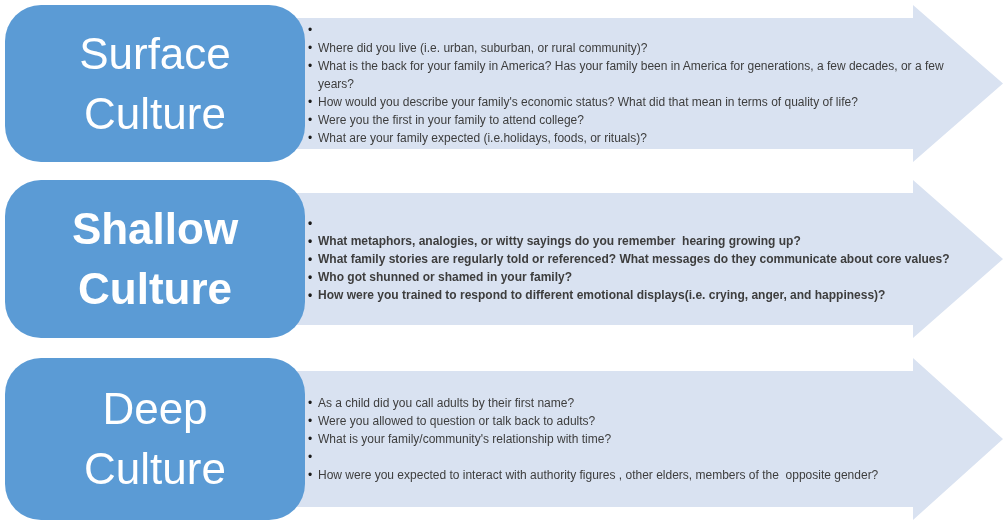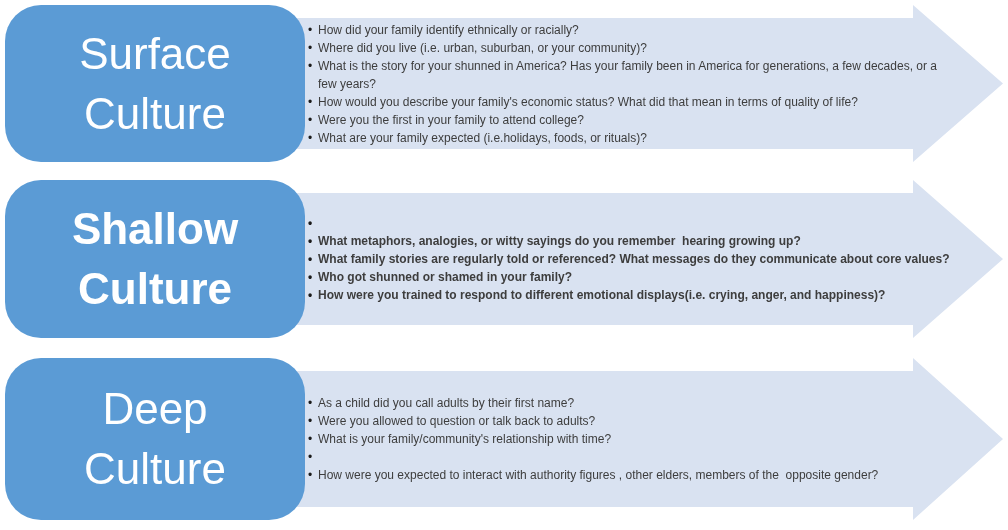--- a/index.html
+++ b/index.html
@@ -49,29 +49,28 @@
 
   <div class="row row-1">
     <div class="arrow"></div>
     <div class="box">
       <span>Surface</span>
       <span>Culture</span>
     </div>
     <div class="bullets">
       <div class="bullet">
           <span class="marker">•</span>
-          <span class="btext">How did your family identify ethnically or racially?</span>
         </div>
       <div class="bullet">
           <span class="marker">•</span>
-          <span class="btext">Where did you live (i.e. urban, suburban, or your community)?</span>
+          <span class="btext">Where did you live (i.e. urban, suburban, or rural community)?</span>
         </div>
       <div class="bullet">
           <span class="marker">•</span>
-          <span class="btext">What is the story for your shunned in America? Has your family been in America for generations, a few decades, or a few years?</span>
+          <span class="btext">What is the back for your family in America? Has your family been in America for generations, a few decades, or a few years?</span>
         </div>
       <div class="bullet">
           <span class="marker">•</span>
           <span class="btext">How would you describe your family's economic status? What did that mean in terms of quality of life?</span>
         </div>
       <div class="bullet">
           <span class="marker">•</span>
           <span class="btext">Were you the first in your family to attend college?</span>
         </div>
       <div class="bullet">

